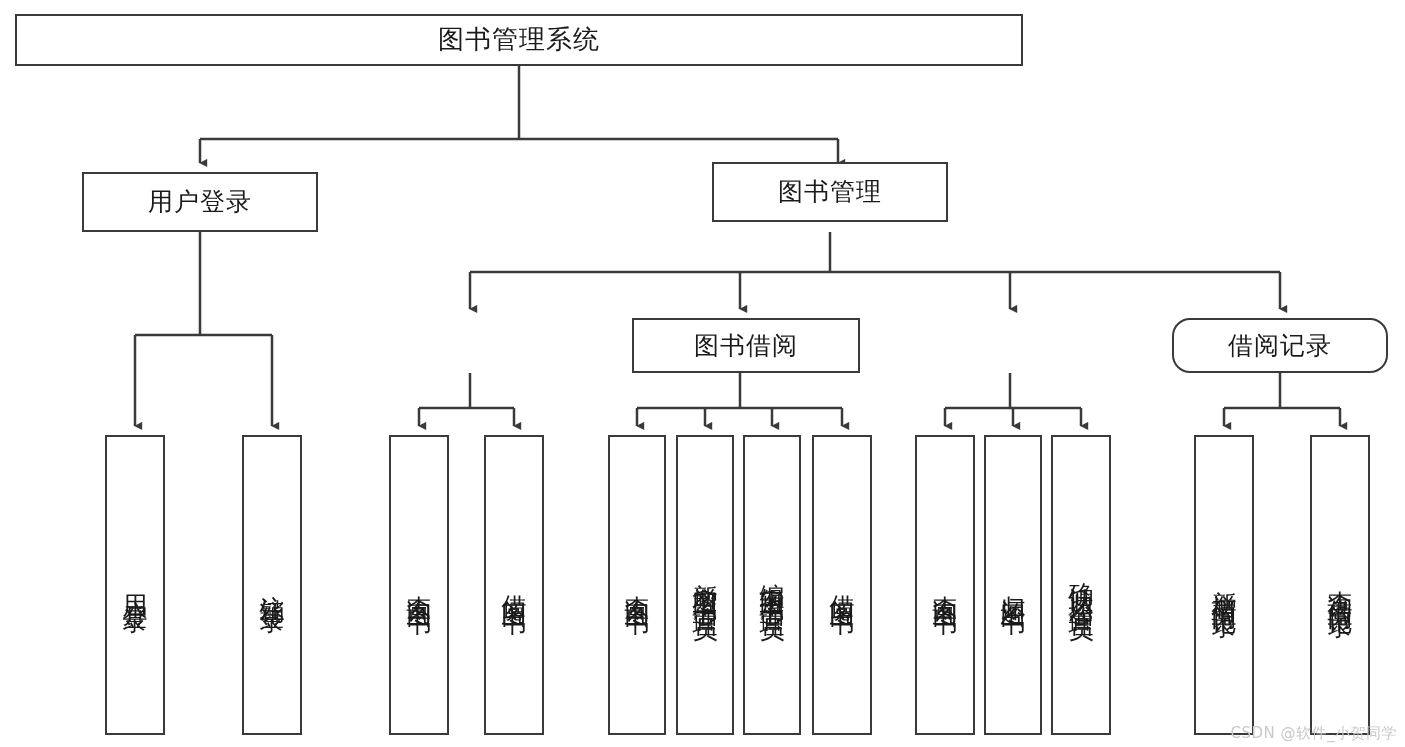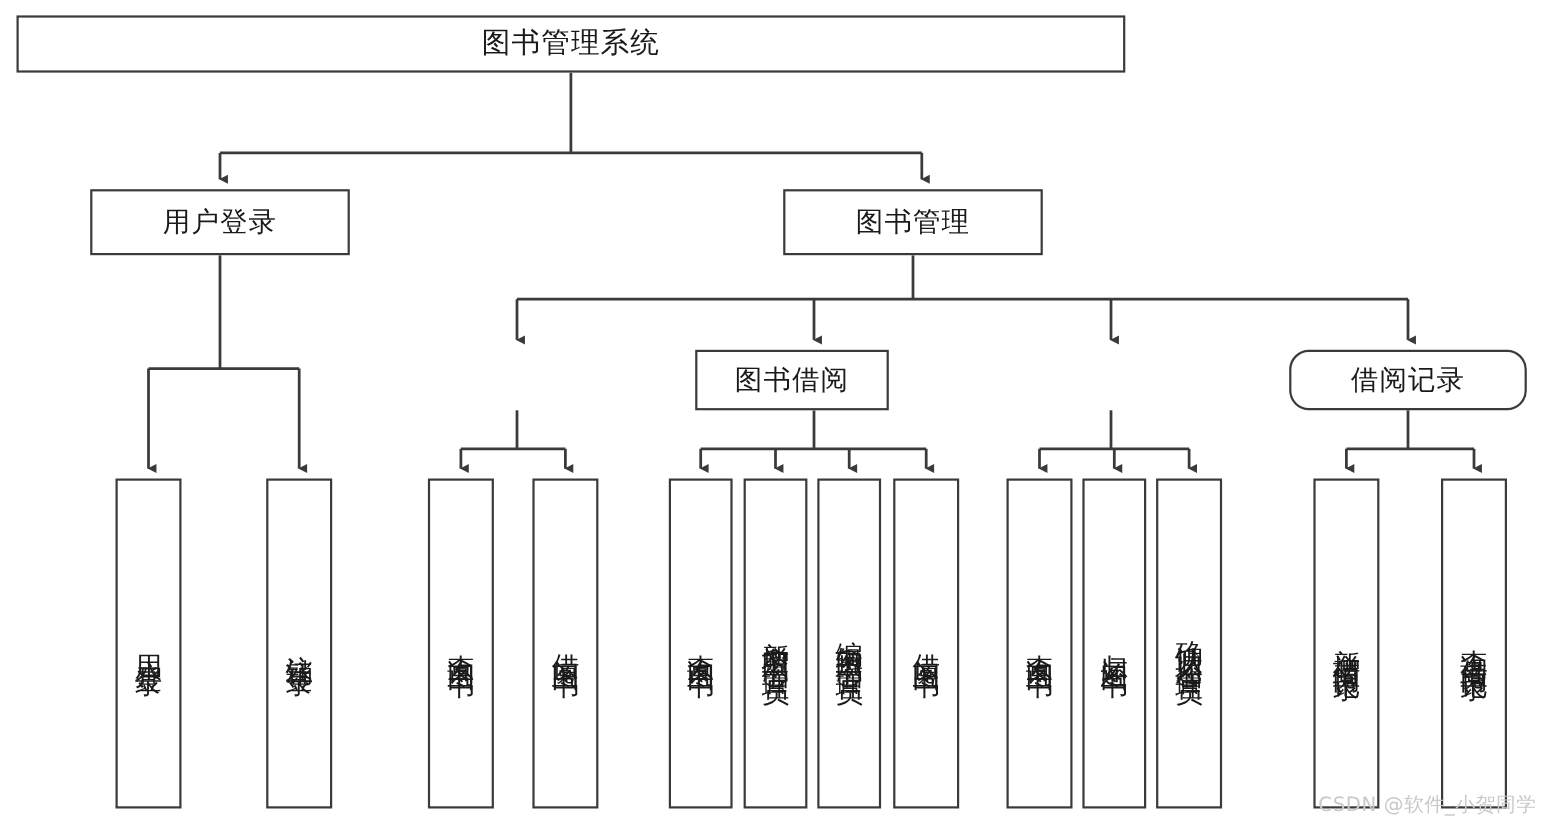--- a/index.html
+++ b/index.html
@@ -54,21 +54,21 @@
     justify-content: center;
   }
   .node .label {
     display: block;
     white-space: nowrap;
   }
   #watermark {
     position: absolute;
     right: 8px;
     bottom: 4px;
-    font-size: 18px;
+    font-size: 15px;
     color: #c9c9c9;
     letter-spacing: 0.5px;
     white-space: nowrap;
     z-index: 3;
   }
 </style>
 </head>
 <body>
 
 <div id="canvas">
@@ -123,25 +123,25 @@
     </g>
   </svg>
 
   <div class="node horiz root" style="left:15px; top:14px; width:1008px; height:52px;">
     <span class="label">图书管理系统</span>
   </div>
 
   <div class="node horiz" style="left:82px; top:172px; width:236px; height:60px;">
     <span class="label">用户登录</span>
   </div>
-  <div class="node horiz" style="left:712px; top:172px; width:236px; height:60px;">
+  <div class="node horiz" style="left:712px; top:162px; width:236px; height:60px;">
     <span class="label">图书管理</span>
   </div>
 
-  <div class="node horiz" style="left:632px; top:318px; width:176px; height:55px;align-items:center;">
+  <div class="node horiz" style="left:632px; top:318px; width:228px; height:55px;align-items:center;">
     <span class="label">图书借阅</span>
   </div>
   <div class="node horiz" style="left:1172px; top:318px; width:216px; height:55px;border-radius:18px;">
     <span class="label">借阅记录</span>
   </div>
 
   <div class="node vert" style="left:105px; top:435px; width:60px; height:300px;">
     <span class="label">用户登录</span>
   </div>
   <div class="node vert" style="left:242px; top:435px; width:60px; height:300px;">

